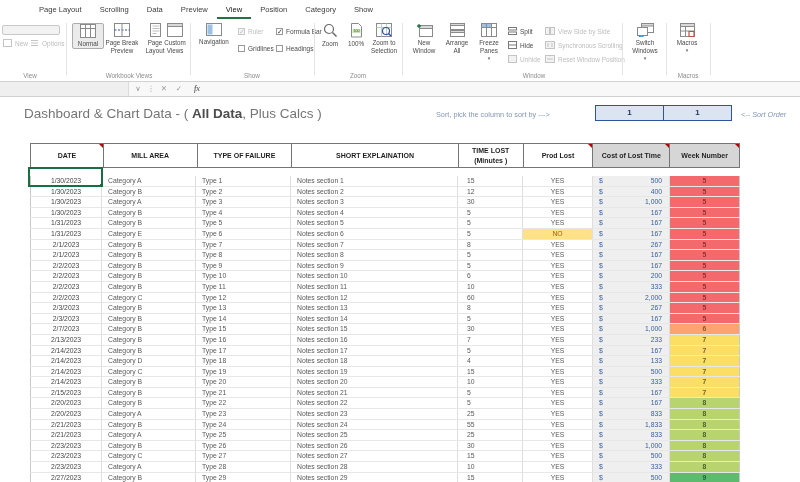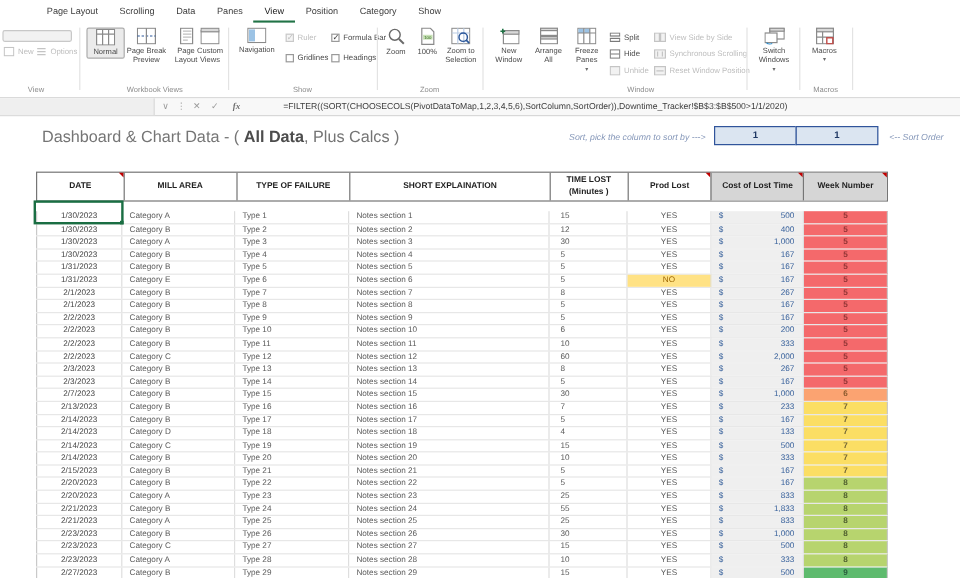--- a/index.html
+++ b/index.html
@@ -37,24 +37,24 @@
   #fbar{position:absolute;left:0;top:82px;width:800px;height:15px;background:#f8f8f8;
     border-bottom:1px solid #d0d0d0;box-sizing:border-box;}
   #namebox{position:absolute;left:0;top:0;width:128px;height:14px;background:#efefef;border-right:1px solid #dadada;}
   .fico{position:absolute;top:0;height:14px;line-height:14px;font-size:7.5px;color:#9a9a9a;text-align:center;}
   #fx{font-family:"Liberation Serif",serif;font-style:italic;font-weight:bold;color:#6f6f6f;}
   #formulatext{position:absolute;left:236px;top:0;width:560px;height:14px;line-height:14px;
     font-size:7.2px;color:#3c3c3c;white-space:nowrap;overflow:hidden;}
 
   
   #sheet{position:absolute;left:0;top:97px;width:800px;height:385px;background:#fff;}
-  #title{position:absolute;left:35px;top:9px;font-size:13.5px;color:#757575;white-space:nowrap;}
+  #title{position:absolute;left:24px;top:9px;font-size:13.5px;color:#757575;white-space:nowrap;}
   #title b{color:#4d4d4d;}
-  #sortlabel{position:absolute;left:420px;top:13px;width:168px;text-align:right;
-    font-style:italic;font-size:7.3px;color:#8496b8;white-space:nowrap;}
+  #sortlabel{position:absolute;left:436px;top:13px;width:168px;
+    font-size:7.3px;color:#8496b8;white-space:nowrap;}
   .sbox{position:absolute;top:8px;width:69px;height:16px;background:#dbe5f1;border:1px solid #30549b;
     box-sizing:border-box;text-align:center;font-size:8px;font-weight:bold;color:#1f3864;line-height:14px;}
   #sortorderlabel{position:absolute;left:741px;top:13px;font-style:italic;font-size:7.3px;color:#8496b8;white-space:nowrap;}
 
   
   #thead{position:absolute;left:30px;top:46px;width:710px;height:25px;display:flex;
     border:1px solid #757575;box-sizing:border-box;background:#fff;}
   .hc{position:relative;box-sizing:border-box;border-left:1px solid #757575;display:flex;
     flex-direction:column;justify-content:center;align-items:center;
     font-size:7px;font-weight:bold;color:#1f1f1f;text-align:center;line-height:1.35;}
@@ -83,21 +83,21 @@
 </style>
 </head>
 <body>
 
 <div id="screen">
 
   <div id="menubar">
       <span class="mtab">Page Layout</span>
       <span class="mtab">Scrolling</span>
       <span class="mtab">Data</span>
-      <span class="mtab">Panes</span>
+      <span class="mtab">Preview</span>
       <span class="mtab active">View</span>
       <span class="mtab">Position</span>
       <span class="mtab">Category</span>
       <span class="mtab">Show</span>
     </div>
 
   <div id="ribbon">
 
     <div class="combobox"></div>
     <div class="smallrow dis" style="left:3px;top:20px;">
@@ -304,21 +304,20 @@
     <div class="rdiv" style="left:710px;"></div>
   </div>
 
   <div id="fbar">
     <div id="namebox"></div>
     <span class="fico" style="left:132px;width:12px;">∨</span>
     <span class="fico" style="left:147px;width:8px;">⋮</span>
     <span class="fico" style="left:158px;width:12px;">✕</span>
     <span class="fico" style="left:173px;width:12px;">✓</span>
     <span class="fico" id="fx" style="left:190px;width:14px;">fx</span>
-    <div id="formulatext">=FILTER((SORT(CHOOSECOLS(PivotDataToMap,1,2,3,4,5,6),SortColumn,SortOrder)),Downtime_Tracker!$B$3:$B$500&gt;1/1/2020)</div>
   </div>
 
   <div id="sheet">
     <div id="title"><span>Dashboard &amp; Chart Data - ( </span><b>All Data</b><span>, Plus Calcs )</span></div>
 
     <div id="sortlabel">Sort, pick the column to sort by ---&gt;</div>
     <div class="sbox" style="left:595px;">1</div>
     <div class="sbox" style="left:663px;">1</div>
     <div id="sortorderlabel">&lt;-- Sort Order</div>
 

